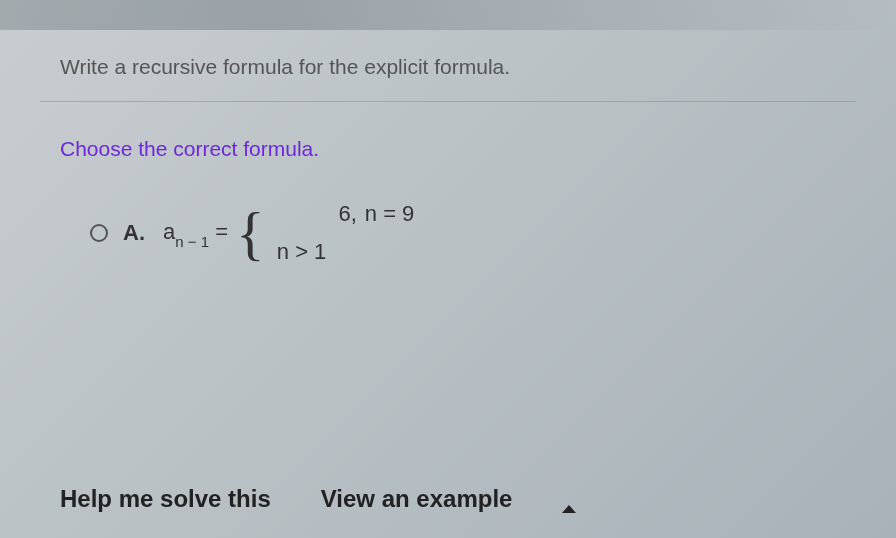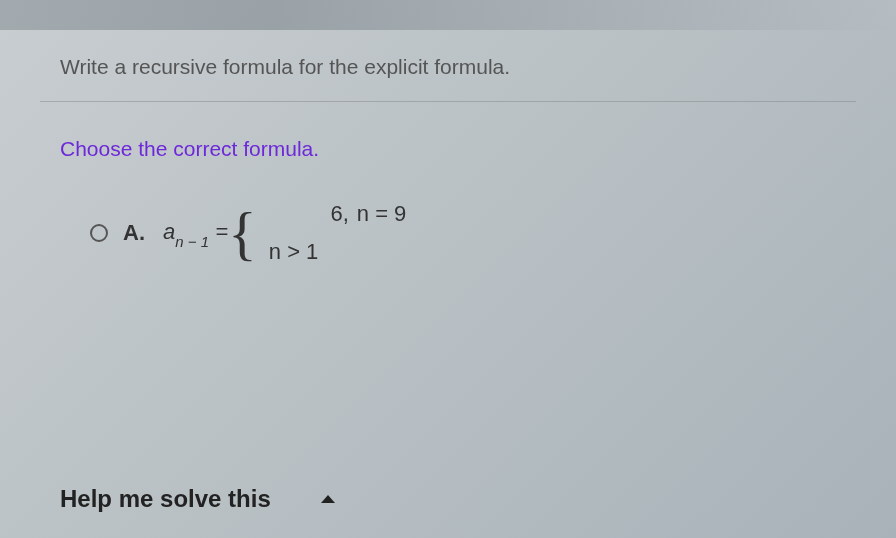--- a/index.html
+++ b/index.html
@@ -72,21 +72,21 @@
       color: #333;
       margin-right: 18px;
     }
     .piecewise {
       display: flex;
       align-items: center;
       font-size: 22px;
       color: #333;
     }
     .lhs {
-      font-style: italic;
+      margin-right: 8px;
     }
     .brace {
       font-size: 60px;
       font-weight: 100;
       line-height: 0.8;
       margin-right: 12px;
       font-family: 'Times New Roman', serif;
     }
     .cases {
       display: flex;
@@ -106,20 +106,21 @@
       position: absolute;
       bottom: 25px;
       left: 0;
       right: 0;
       padding: 0 60px;
       display: flex;
       gap: 50px;
       font-size: 24px;
       font-weight: bold;
       color: #222;
+      align-items: flex-end;
     }
     .help-link {
       cursor: pointer;
       display: flex;
       align-items: center;
       gap: 6px;
     }
     .caret-up {
       width: 0;
       height: 0;
@@ -160,15 +161,18 @@
       </div>
     </div>
   </div>
 </div>
 
 <div class="help-links">
   <div class="help-link">
     <span>Help me solve this</span>
   </div>
   <div class="help-link">
+    <span>View an example</span>
+  </div>
+  <div class="help-link">
     <span class="caret-up"></span>
   </div>
 </div>
 
 </body></html>

